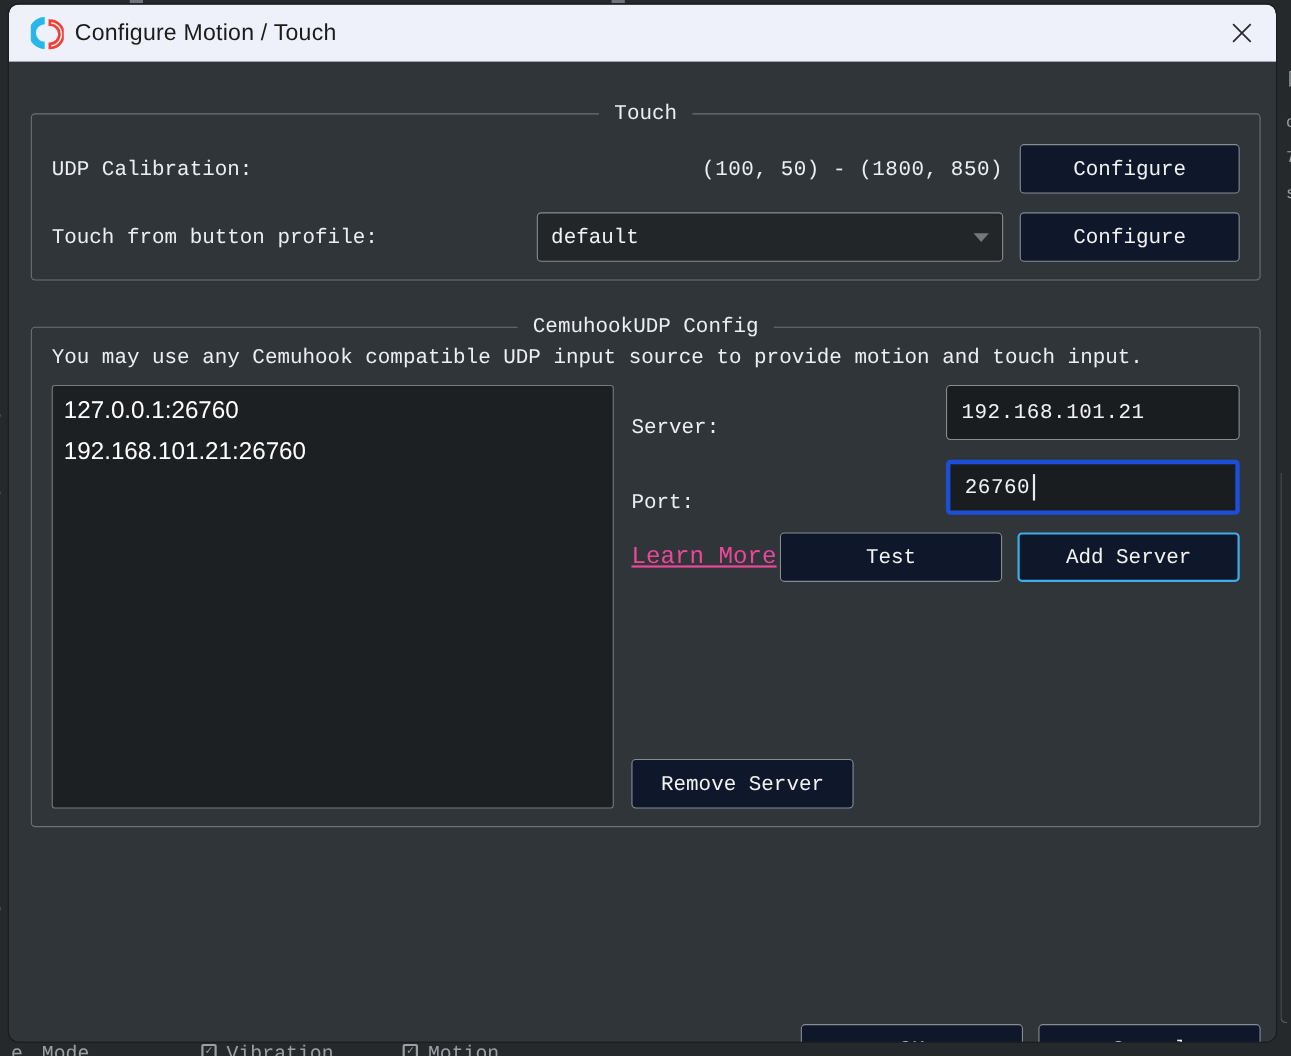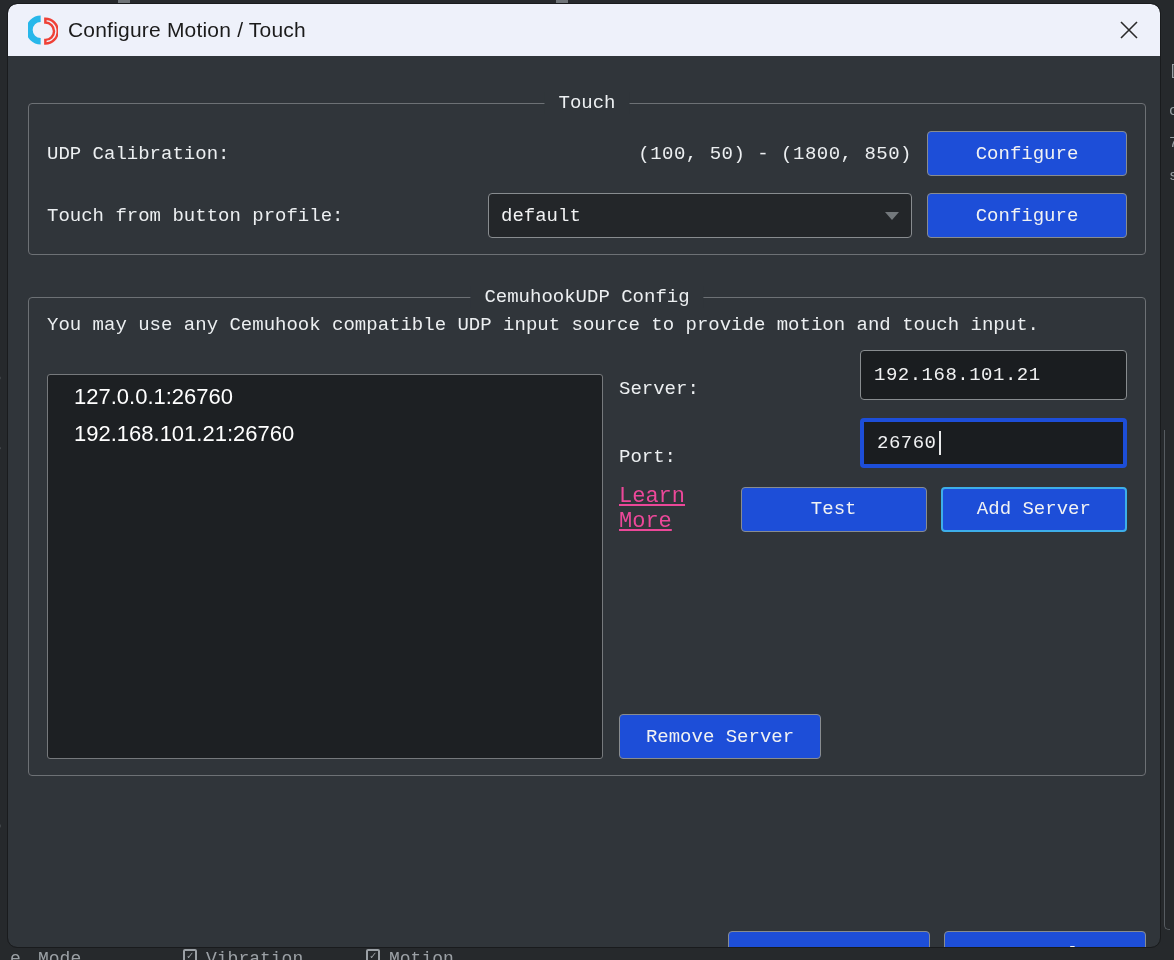--- a/index.html
+++ b/index.html
@@ -55,41 +55,41 @@
     position:absolute; top:-12px; left:50%; transform:translateX(-50%);
     background:#30353a; padding:0 14px; font-size:19px; color:#eceff1;
     white-space:nowrap; line-height:22px;
   }
   .g-touch { margin-top:47px; padding:27px 18px 16px 18px; }
   .g-rows { display:grid; grid-template-columns:426px 1fr 200px; column-gap:15px; row-gap:17px; align-items:center; }
   .lbl { font-size:19px; color:#eceff1; }
   .val-right { font-size:19px; text-align:right; color:#eceff1; letter-spacing:.5px; }
 
   .btn {
-    height:45px; background:#1d4ed8; border:1px solid #888c8f; border-radius:4px;
+    height:45px; background:#0f172a; border:1px solid #888c8f; border-radius:4px;
     color:#f1f2f3; font-size:19px; display:flex; align-items:center; justify-content:center;
     cursor:default;
   }
   .btn-blue { border:2px solid #3daee9; }
 
   .combo {
     height:45px; background:#232629; border:1px solid #888c8f; border-radius:4px;
     display:flex; align-items:center; padding:0 12px; font-size:19px;
   }
   .combo .arrow {
     margin-left:auto; width:0; height:0; border-left:7px solid transparent;
     border-right:7px solid transparent; border-top:8px solid #73787c;
   }
 
   .g-cemu { margin-top:42px; padding:16px 18px 16px 18px; }
   .desc { font-size:19px; color:#eceff1; margin-bottom:14px; white-space:nowrap; }
   .cemu-cols { display:flex; }
   .server-list {
-    width:556px; height:385px; background:#1d2023; border:1px solid #76797c;
-    border-radius:3px; padding:3px 16px; font-size:22px;margin-top:24px;
+    width:511px; height:385px; background:#1d2023; border:1px solid #76797c;
+    border-radius:3px; padding:3px 0; font-size:22px;
   }
   .server-list .item { padding:2px 10px; line-height:33px; color:#ffffff; }
   .right-col { flex:1; margin-left:16px; display:flex; flex-direction:column; }
   .frow { display:flex; align-items:flex-end; }
   .frow + .frow { margin-top:0; }
   .input {
     margin-left:auto; width:267px; height:50px; background:#1a1d20;
     border:1px solid #888c8f; border-radius:4px; display:flex; align-items:center;
     padding:0 13px; font-size:19px; letter-spacing:.5px;
   }

